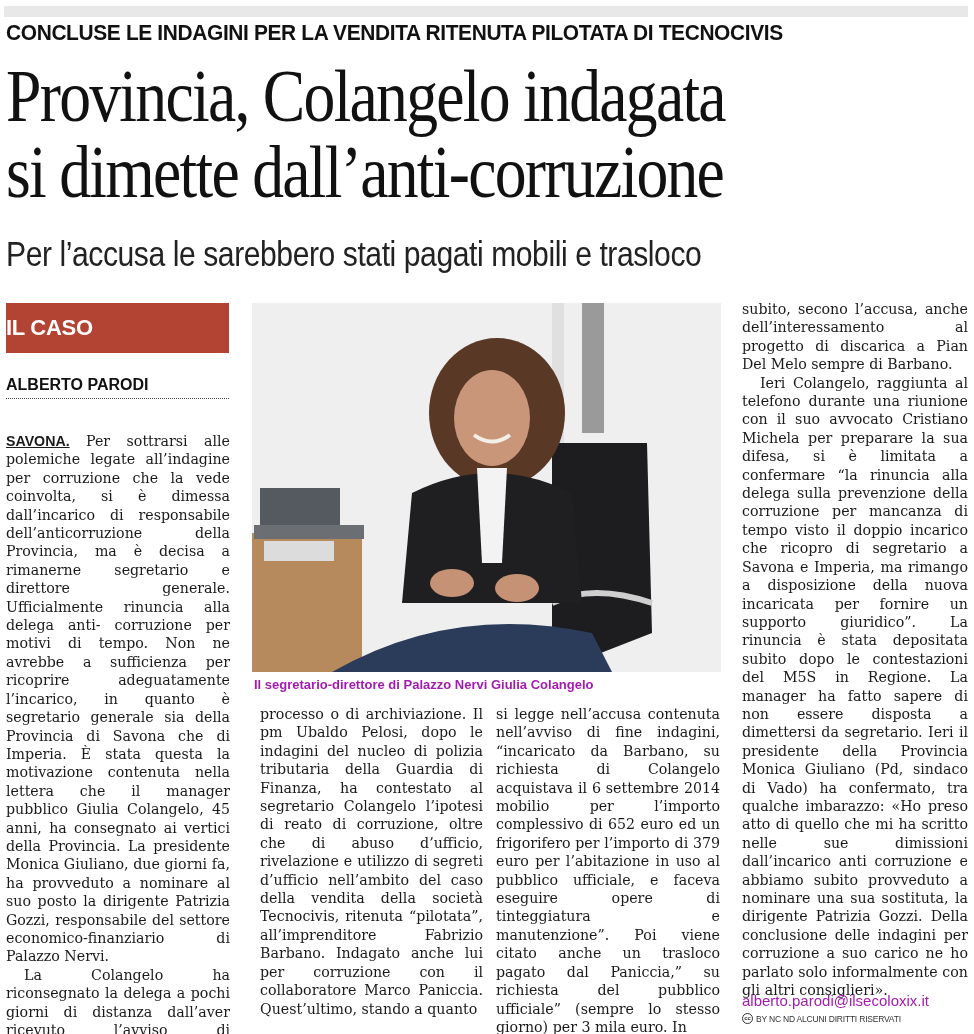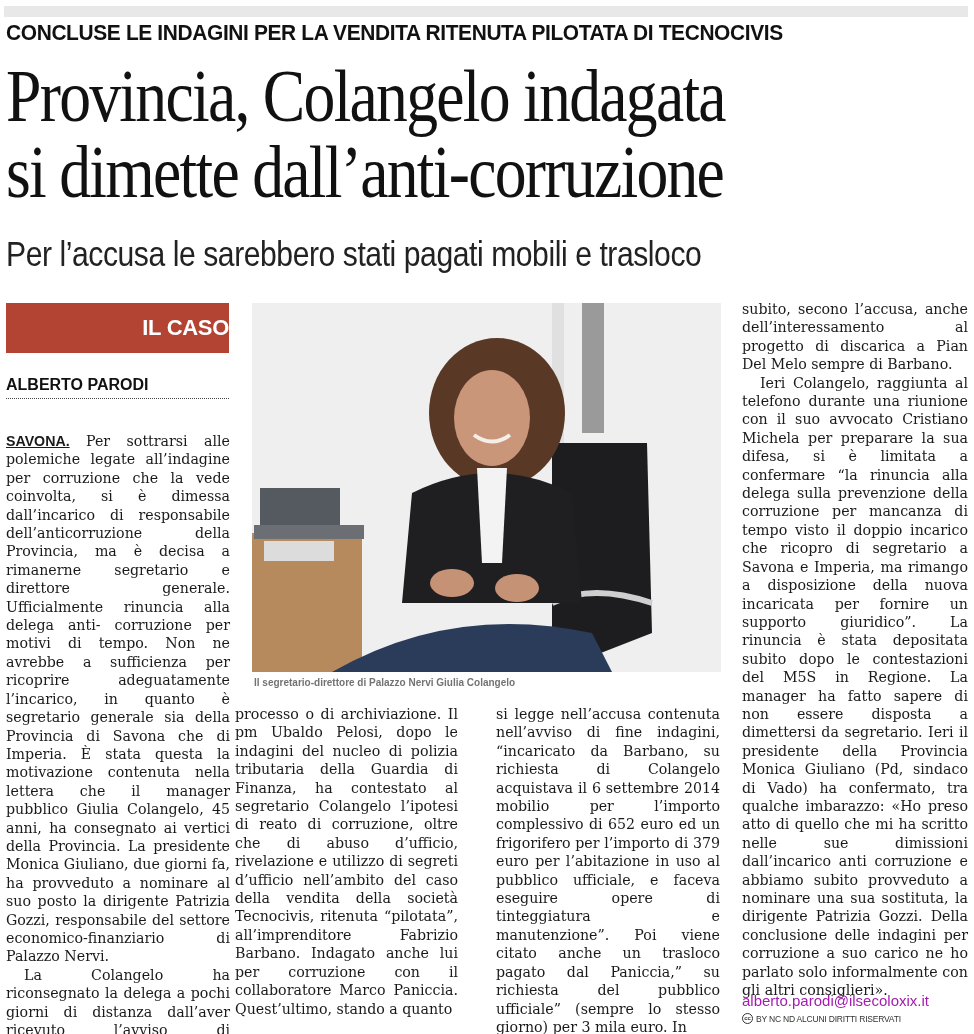--- a/index.html
+++ b/index.html
@@ -24,21 +24,21 @@
 
   .subhead {
     position: absolute; left: 6px; top: 234px; width: 1000px;
     font-family: "Liberation Sans", sans-serif; font-weight: 400;
     font-size: 35px; line-height: 40px; letter-spacing: -0.5px; color: #222;
     transform: scaleX(0.86); transform-origin: left top; white-space: nowrap;
   }
 
   .label-box {
     position: absolute; left: 6px; top: 303px; width: 223px; height: 50px;
-    background: #b34333; display: flex; align-items: center; justify-content: flex-end;
+    background: #b34333; display: flex; align-items: center; justify-content: flex-start;
   }
   .label-box span {
     font-family: "Liberation Sans", sans-serif; font-weight: 700; font-size: 22px;
     color: #fff; letter-spacing: -0.3px;
   }
 
   .byline {
     position: absolute; left: 6px; top: 376px; width: 223px;
     font-family: "Liberation Sans", sans-serif; font-weight: 700; font-size: 16px;
     color: #111; padding-bottom: 4px; border-bottom: 1px dotted #444;
@@ -46,34 +46,34 @@
 
   .col {
     position: absolute;
     font-family: "DejaVu Serif", serif; font-size: 14.2px; line-height: 18.4px;
     color: #1a1a1a; text-align: justify; hyphens: manual;
   }
   .col p { margin: 0; }
   .col p.indent { text-indent: 18px; }
   .dateline { font-family: "Liberation Sans", sans-serif; font-weight: 700; text-decoration: underline; }
   .col1 { left: 6px; top: 432px; width: 224px; }
-  .col2 { left: 235px; top: 705px; width: 223px; }
+  .col2 { left: 260px; top: 705px; width: 223px; }
   .col3 { left: 496px; top: 705px; width: 224px; }
   .col4 { left: 742px; top: 300px; width: 226px; }
 
   .photo {
     position: absolute; left: 252px; top: 303px; width: 469px; height: 369px;
     background: linear-gradient(90deg, #eeeeee 0%, #f6f6f6 55%, #e6e6e6 70%, #f2f2f2 100%);
     overflow: hidden;
   }
   .photo svg { width: 100%; height: 100%; display: block; }
 
   .caption {
     position: absolute; left: 254px; top: 677px; width: 470px;
-    font-family: "Liberation Sans", sans-serif; font-weight: 700; font-size: 10px; color: #737373;
+    font-family: "Liberation Sans", sans-serif; font-weight: 700; font-size: 13px; color: #a21caf;
     white-space: nowrap;
   }
 
   .email {
     position: absolute; left: 742px; top: 992px;
     font-family: "Liberation Sans", sans-serif; font-size: 15px; color: #a21caf;
   }
   .license {
     position: absolute; left: 742px; top: 1013px; display: flex; align-items: center; gap: 3px;
     font-family: "Liberation Sans", sans-serif; font-size: 8.5px; color: #333; letter-spacing: -0.2px;

